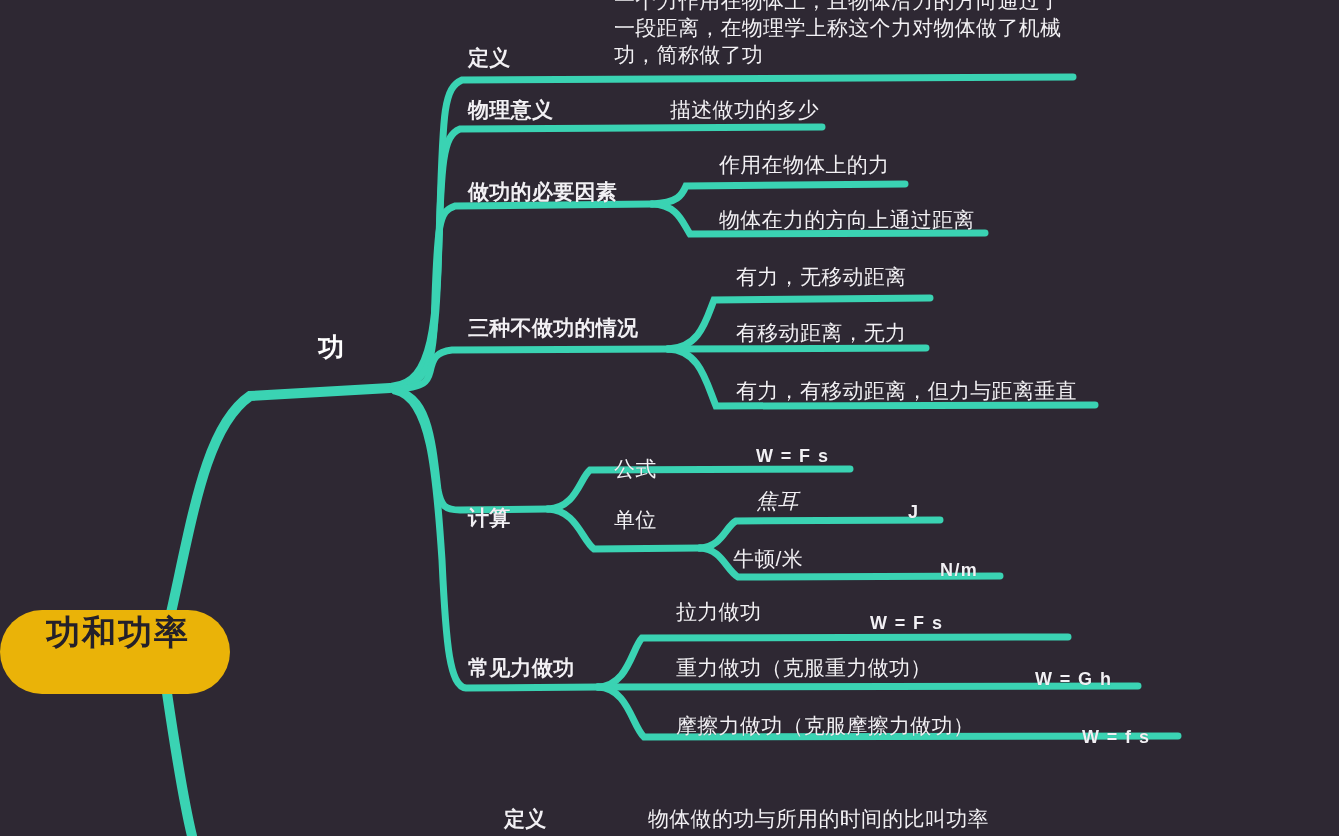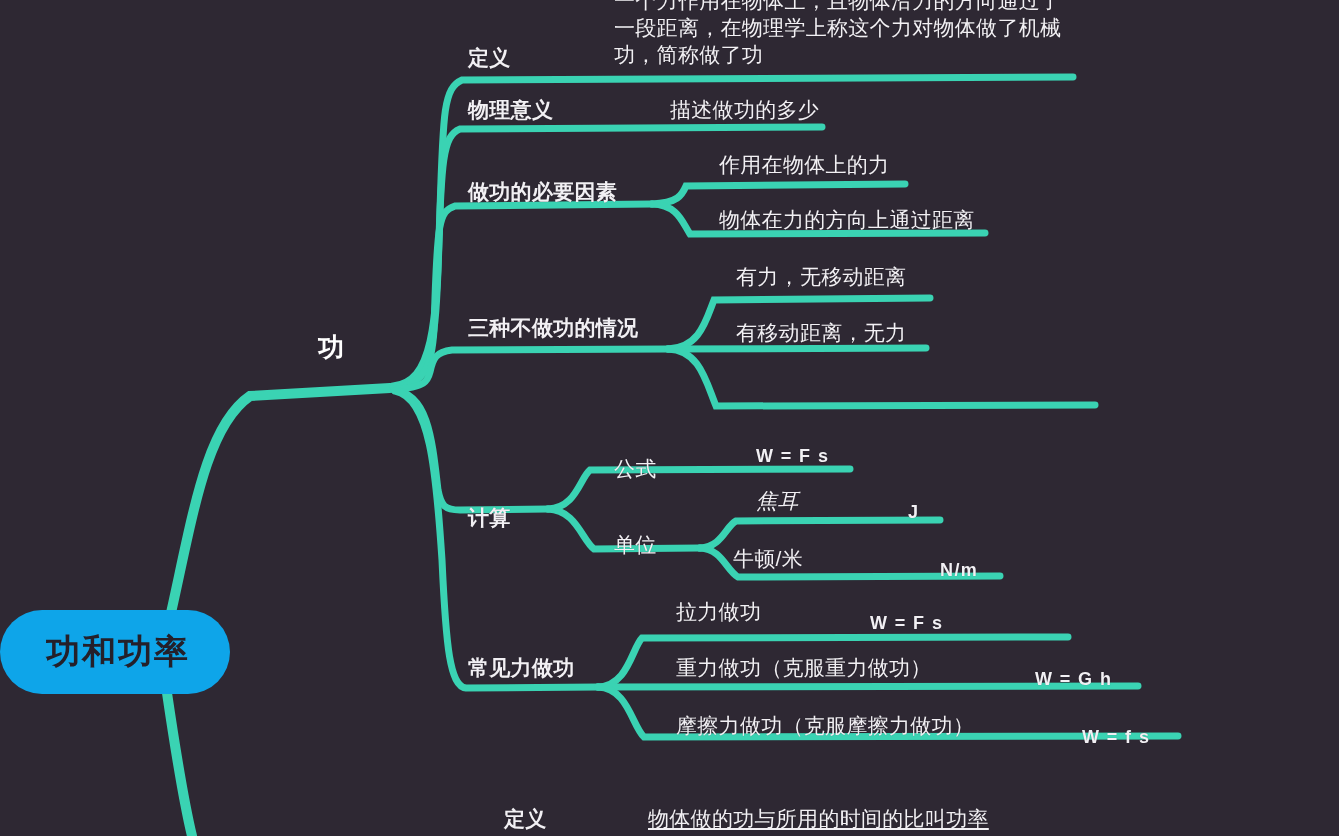--- a/index.html
+++ b/index.html
@@ -45,24 +45,23 @@
   }
   .node-label.branch1 {
     font-weight: 700;
   }
   .root-node {
     position: absolute;
     left: 0px;
     top: 610px;
     width: 230px;
     height: 84px;
-    background: #0ea5e9;
+    background: #eab308;
     border-radius: 42px;
     display: flex;
-    align-items: center;
     justify-content: center;
     box-sizing: border-box;
     padding-left: 6px;
   }
   .root-node .root-text {
     color: #24202a;
     font-size: 34px;
     font-weight: bold;
     letter-spacing: 2px;
   }
@@ -128,34 +127,35 @@
   <div class="node-label branch1" style="left:468px; top:97px;">物理意义</div>
   <div class="node-label" style="left:658px; top:97px;margin-left:12px;">描述做功的多少</div>
 
   <div class="node-label branch1" style="left:468px; top:179px;">做功的必要因素</div>
   <div class="node-label" style="left:719px; top:152px;">作用在物体上的力</div>
   <div class="node-label" style="left:719px; top:207px;">物体在力的方向上通过距离</div>
 
   <div class="node-label branch1" style="left:468px; top:315px;">三种不做功的情况</div>
   <div class="node-label" style="left:736px; top:264px;">有力，无移动距离</div>
   <div class="node-label" style="left:736px; top:320px;">有移动距离，无力</div>
+  <div class="node-label" style="left:736px; top:378px;">有力，有移动距离，但力与距离垂直</div>
 
   <div class="node-label branch1" style="left:468px; top:474px;margin-top:31px;">计算</div>
   <div class="node-label" style="left:614px; top:456px;">公式</div>
   <div class="node-label formula" style="left:756px; top:434px;">W = F s</div>
-  <div class="node-label" style="left:614px; top:532px;">单位</div>
+  <div class="node-label" style="left:614px; top:508px;font-family:Liberation Serif, serif;">单位</div>
   <div class="node-label" style="left:756px; top:488px;font-style:italic;">焦耳</div>
   <div class="node-label formula" style="left:908px; top:490px;">J</div>
   <div class="node-label" style="left:733px; top:546px;">牛顿/米</div>
   <div class="node-label formula" style="left:940px; top:548px;">N/m</div>
 
   <div class="node-label branch1" style="left:468px; top:655px;">常见力做功</div>
   <div class="node-label" style="left:676px; top:599px;">拉力做功</div>
   <div class="node-label formula" style="left:870px; top:601px;">W = F s</div>
   <div class="node-label" style="left:676px; top:655px;text-align:right;">重力做功（克服重力做功）</div>
   <div class="node-label formula" style="left:1035px; top:657px;">W = G h</div>
   <div class="node-label" style="left:676px; top:713px;">摩擦力做功（克服摩擦力做功）</div>
   <div class="node-label formula" style="left:1082px; top:715px;">W = f s</div>
 
   <div class="node-label branch1" style="left:504px; top:806px;">定义</div>
-  <div class="node-label" style="left:648px; top:806px;text-decoration:underline;">物体做的功与所用的时间的比叫功率</div>
+  <div class="node-label" style="left:648px; top:806px;">物体做的功与所用的时间的比叫功率</div>
 
 </div>
 
 </body></html>

